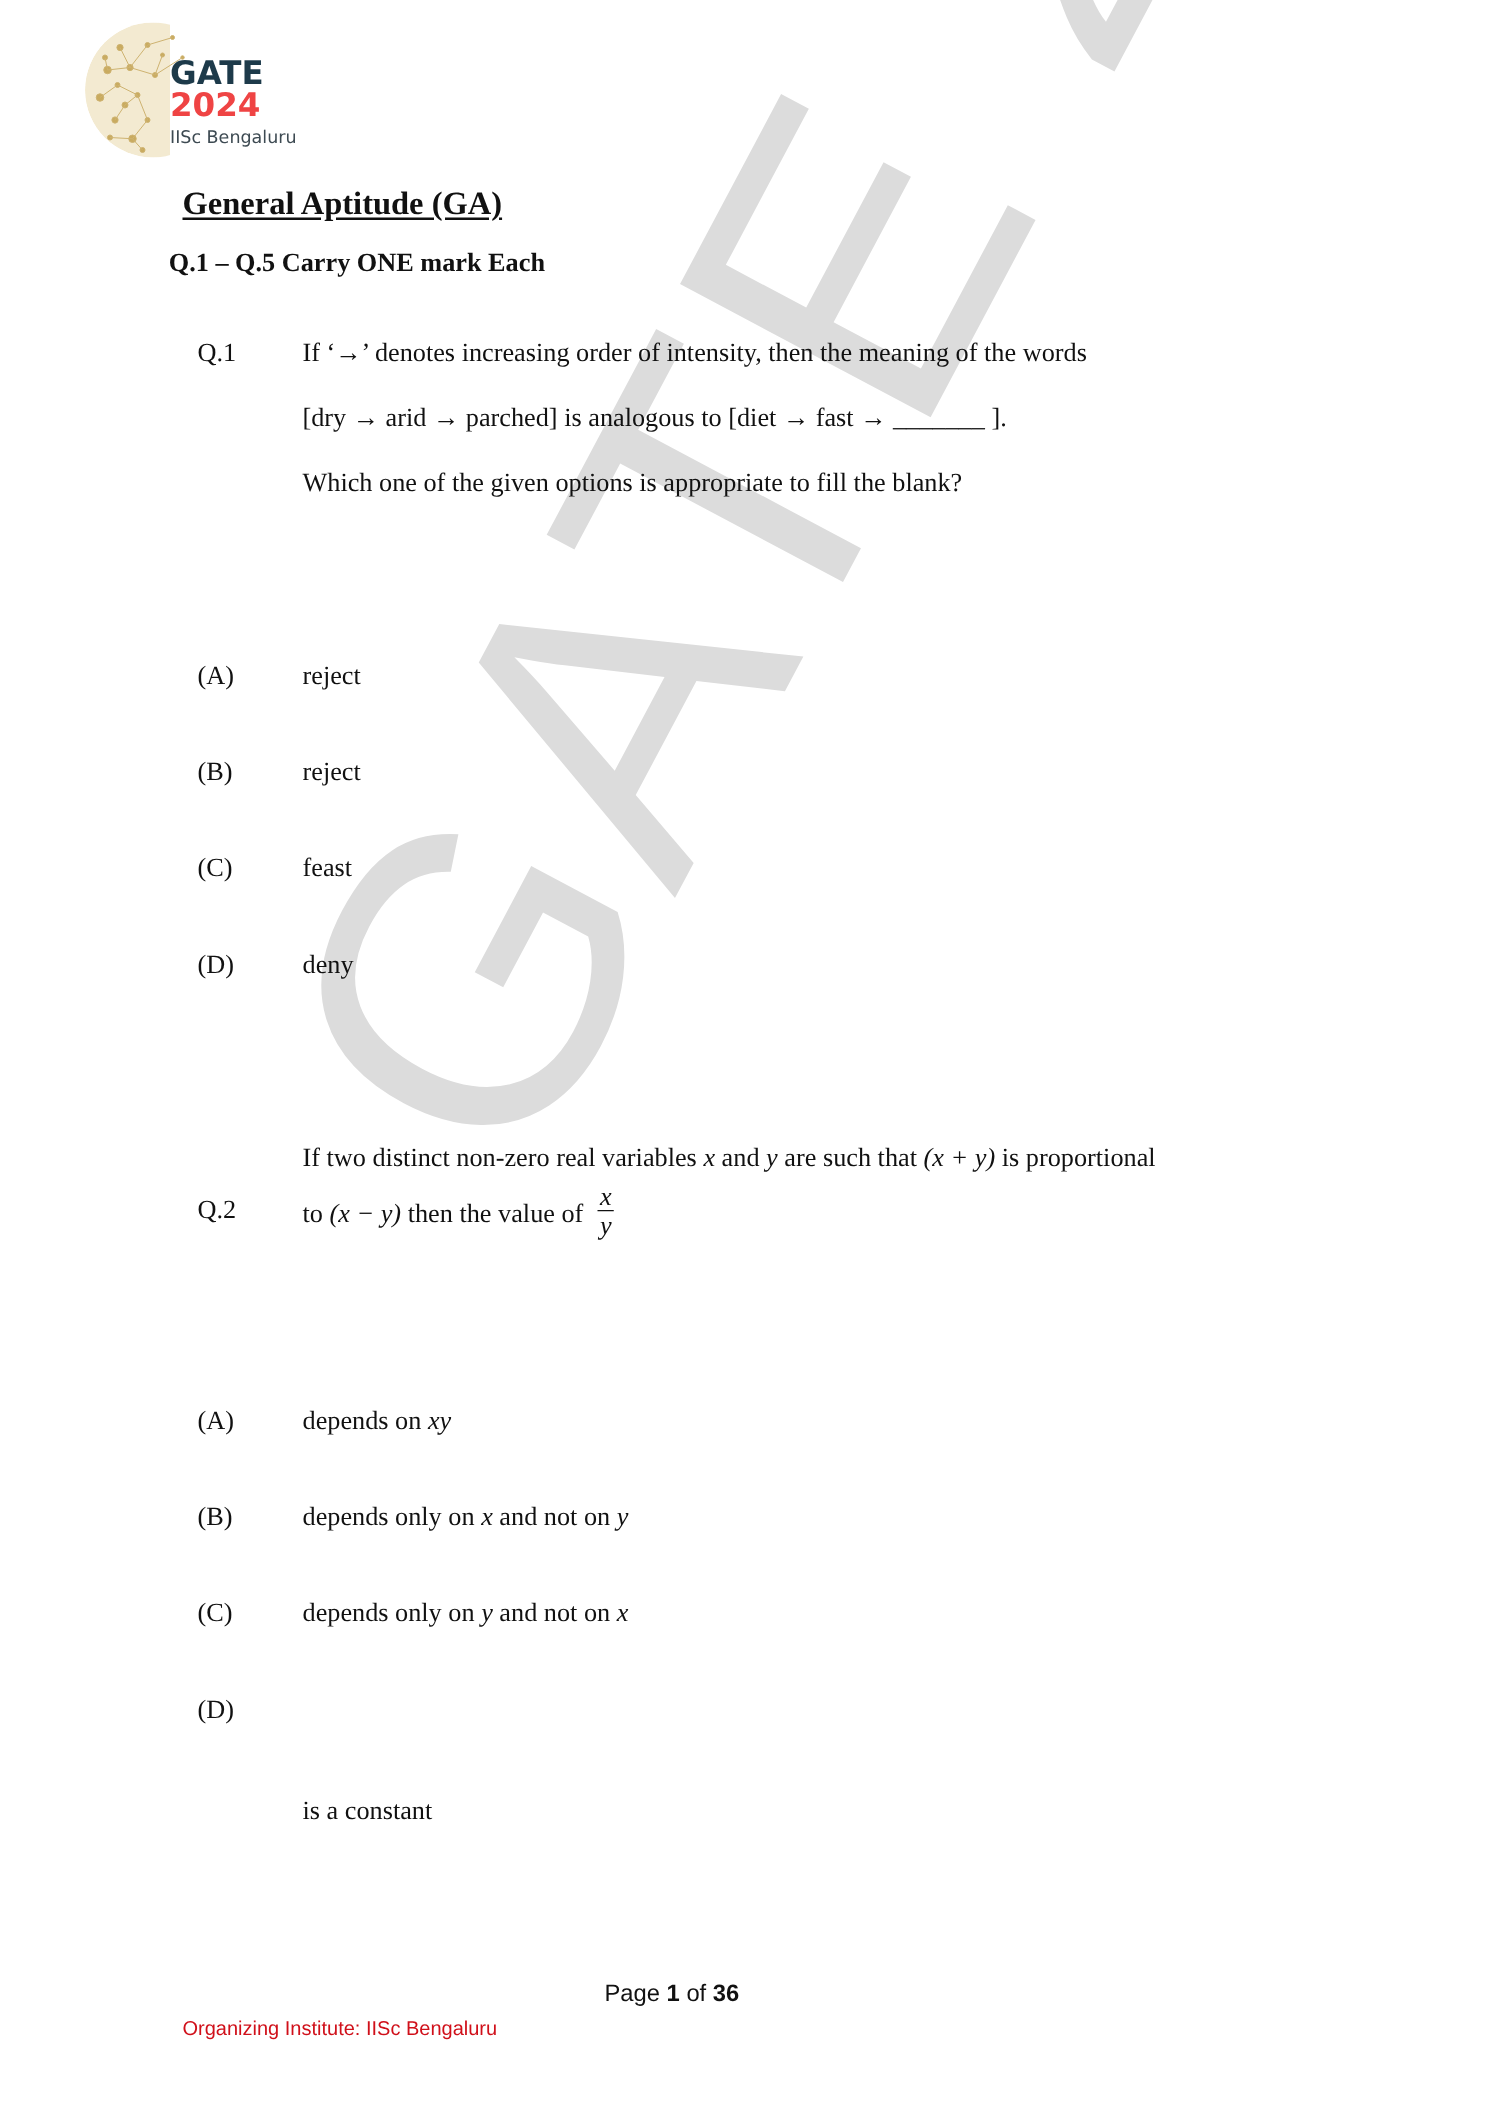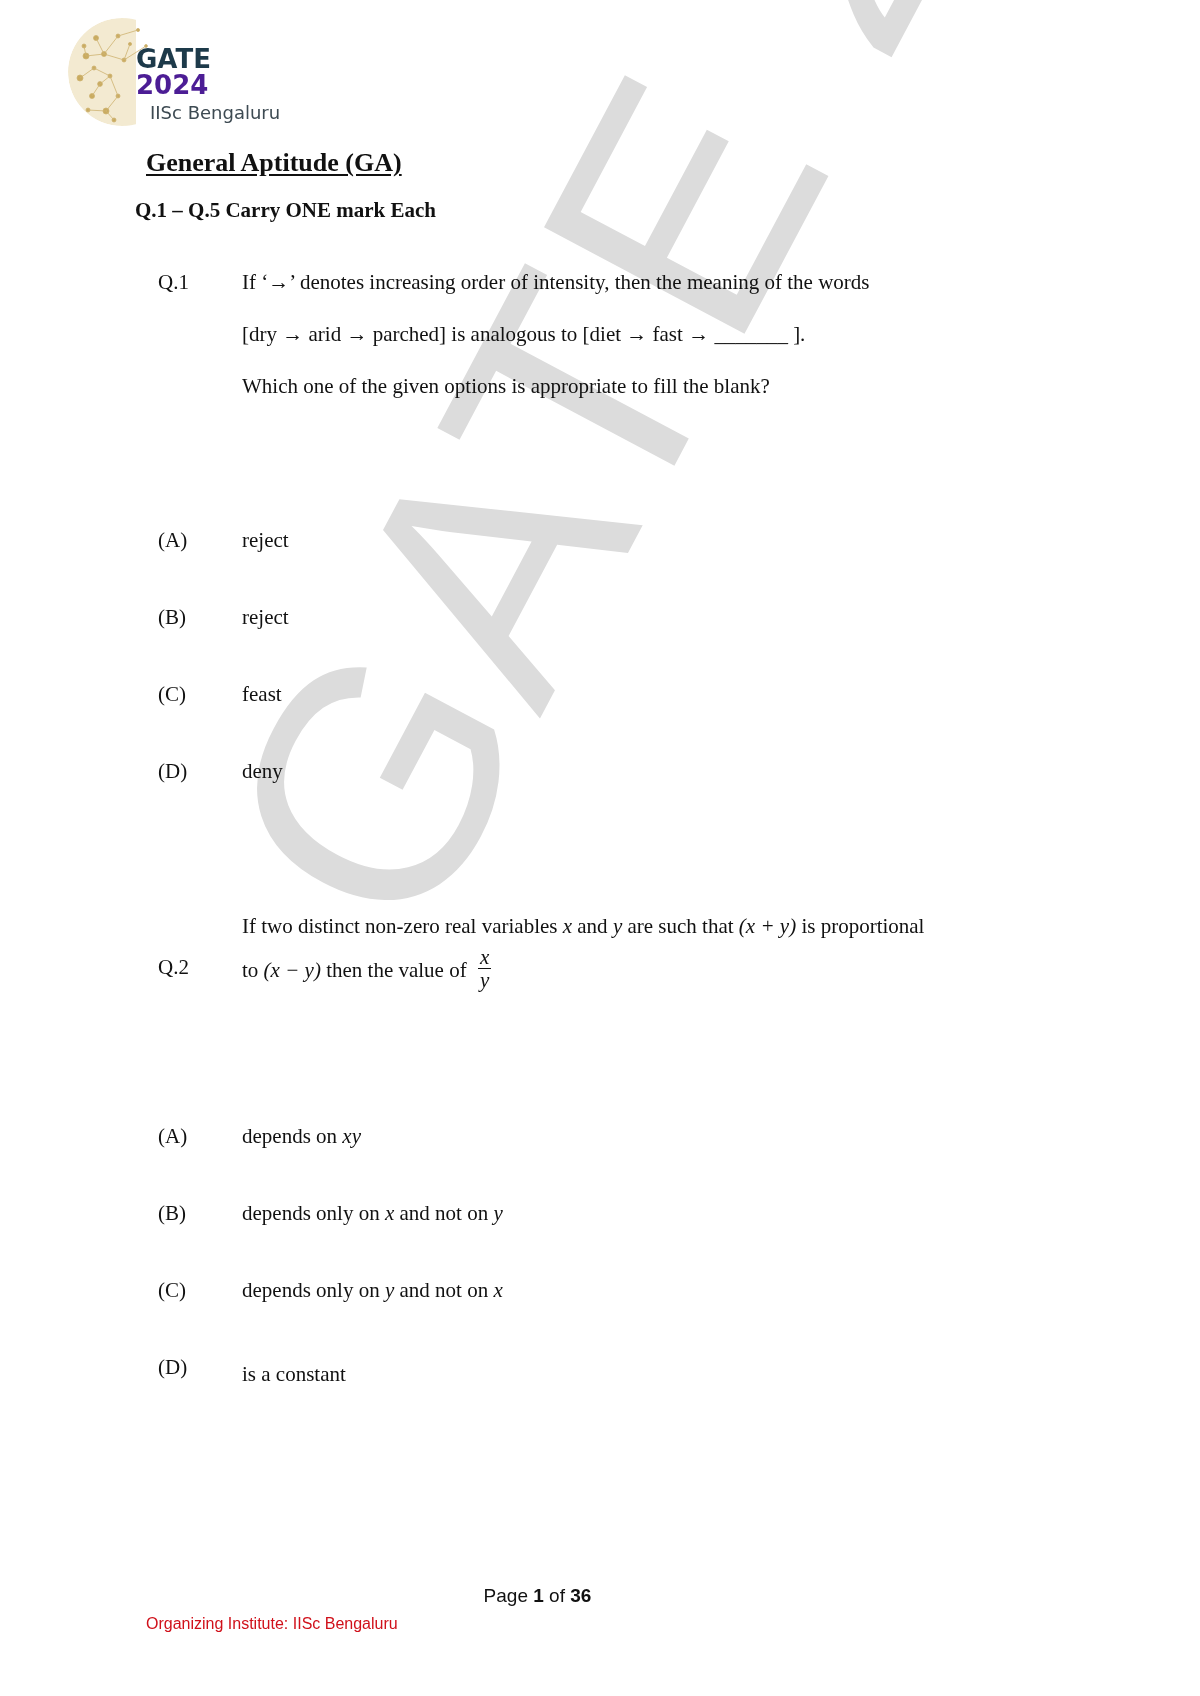--- a/index.html
+++ b/index.html
@@ -12,23 +12,23 @@
                transform-origin: 0 0; transform: rotate(-62deg);
                font-family: "Liberation Sans", "DejaVu Sans", sans-serif;
                font-size: 330px; line-height: 1; color: #dcdcdc; letter-spacing: 6px;
                white-space: nowrap; z-index: 0; user-select: none; }
 
   .logo { position: absolute; left: 66px; top: 12px; width: 160px; height: 118px; z-index: 2; }
   .logo-globe { position: absolute; left: 0; top: 4px; width: 112px; height: 112px; }
   .logo-text1 { position: absolute; left: 70px; top: 34px; font-family: "DejaVu Sans", sans-serif;
                 font-weight: bold; font-size: 26px; line-height: 26px; color: #1d3a4a; letter-spacing: 0px; }
   .logo-text2 { position: absolute; left: 70px; top: 60px; font-family: "DejaVu Sans", sans-serif;
-                font-weight: bold; font-size: 26px; line-height: 26px; color: #4c1d95; }
+                font-weight: bold; font-size: 26px; line-height: 26px; color: #ef4444; }
   .logo-sub { position: absolute; left: 70px; top: 90px; font-family: "DejaVu Sans", sans-serif;
-              font-size: 18px; color: #3d4a52; white-space: nowrap; margin-left: 14px; }
+              font-size: 14px; color: #3d4a52; white-space: nowrap; }
 
   .header-title { position: absolute; left: 443px; top: 71px; font-size: 21px; font-weight: bold;
                   white-space: nowrap; z-index: 2; }
 
   .section-title { position: absolute; left: 146px; top: 148px; font-size: 26px; font-weight: bold;
                    text-decoration: underline; text-underline-offset: 3px; white-space: nowrap; z-index: 2; }
   .section-sub { position: absolute; left: 135px; top: 198px; font-size: 21px; font-weight: bold;
                  white-space: nowrap; z-index: 2; }
 
   .qnum { position: absolute; left: 158px; font-size: 21px; white-space: nowrap; z-index: 2; }
@@ -148,21 +148,21 @@
     <div>
       <div class="opt-label" style="top:1201px;">(B)</div>
       <div class="opt-text" style="top:1201px;"><span>depends only on </span><span class="m">x</span><span> and not on </span><span class="m">y</span></div>
     </div>
     <div>
       <div class="opt-label" style="top:1278px;">(C)</div>
       <div class="opt-text" style="top:1278px;"><span>depends only on </span><span class="m">y</span><span> and not on </span><span class="m">x</span></div>
     </div>
     <div>
       <div class="opt-label" style="top:1355px;">(D)</div>
-      <div class="opt-text" style="top:1362px;text-align:right;"><span>is a constant</span></div>
+      <div class="opt-text" style="top:1436px;text-align:right;"><span>is a constant</span></div>
     </div>
   </div>
 
   <div class="footer-page">
     <span>Page </span><b>1</b><span> of </span><b>36</b>
   </div>
   <div class="footer-org">Organizing Institute: IISc Bengaluru</div>
 
 </div>
 

